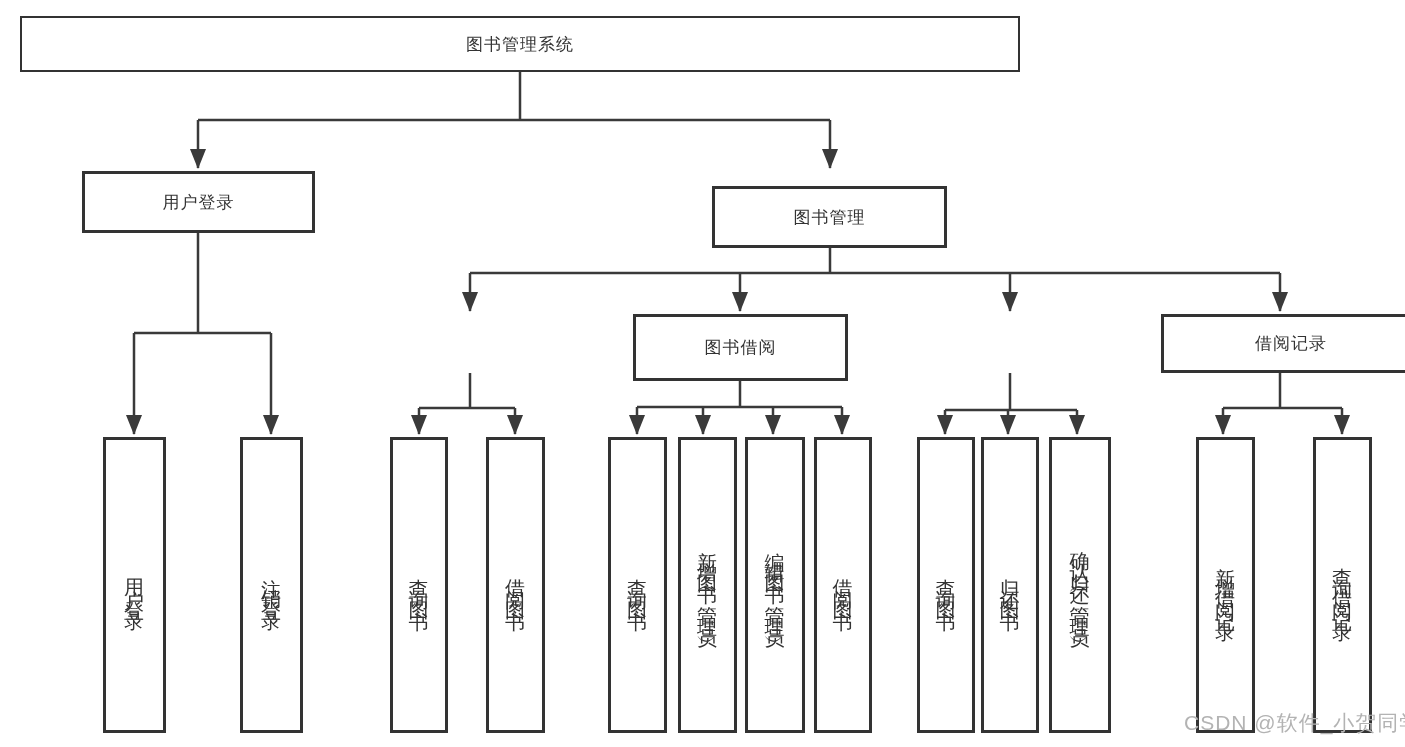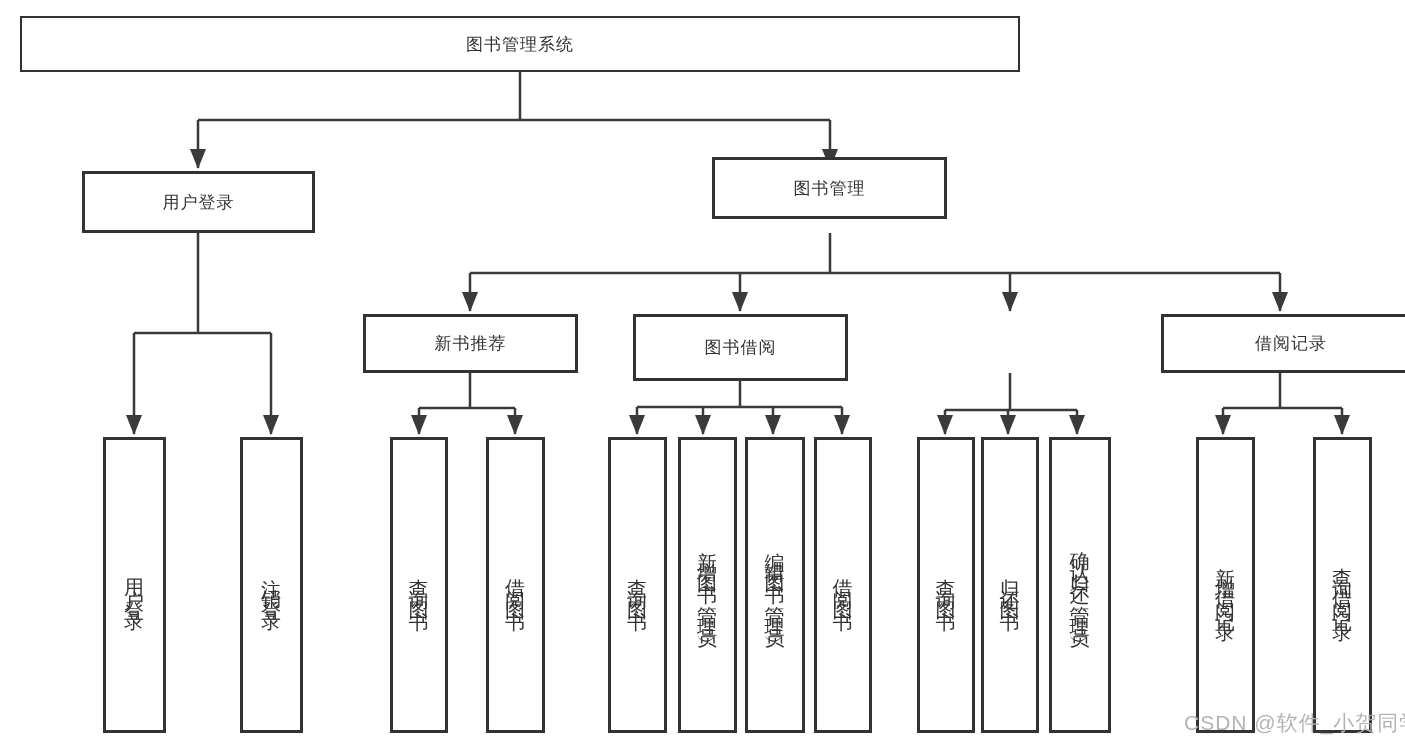--- a/index.html
+++ b/index.html
@@ -34,21 +34,21 @@
     writing-mode:vertical-rl;
     text-orientation:mixed;
     font-size:20px;
     letter-spacing:11px;
     line-height:1;
   }
   
   #n-root{left:20px;top:16px;width:1000px;height:56px;}
   
   #n-user-login{left:82px;top:171px;width:233px;height:62px;}
-  #n-book-mgmt{left:712px;top:157px;width:235px;height:62px;}
+  #n-book-mgmt{left:712px;top:186px;width:235px;height:62px;}
   
   #n-new-book{left:363px;top:314px;width:215px;height:59px;}
   #n-book-borrow{left:633px;top:314px;width:215px;height:67px;}
   #n-current-borrow{left:903px;top:314px;width:215px;height:59px;}
   #n-borrow-record{left:1161px;top:314px;width:260px;height:59px;}
   
   #l-user-login{left:103px;width:63px;}
   #l-logout{left:240px;width:63px;}
   #l-nb-query{left:390px;width:58px;}
   #l-nb-borrow{left:486px;width:59px;}
@@ -116,21 +116,20 @@
 
     <line x1="1223" y1="408" x2="1223" y2="434" stroke="#3a3a3a" stroke-width="2.5" marker-end="url(#arrow)"></line>
     <line x1="1342" y1="408" x2="1342" y2="434" stroke="#3a3a3a" stroke-width="2.5" marker-end="url(#arrow)"></line>
   </svg>
 
   <div class="node root" id="n-root">图书管理系统</div>
 
   <div class="node" id="n-user-login">用户登录</div>
   <div class="node" id="n-book-mgmt">图书管理</div>
 
-  <div class="node" id="n-new-book">新书推荐</div>
   <div class="node" id="n-book-borrow">图书借阅</div>
   <div class="node" id="n-borrow-record">借阅记录</div>
 
   <div class="leaf" id="l-user-login">
     <span>用户登录</span>
   </div>
   <div class="leaf" id="l-logout">
     <span>注销登录</span>
   </div>
 

